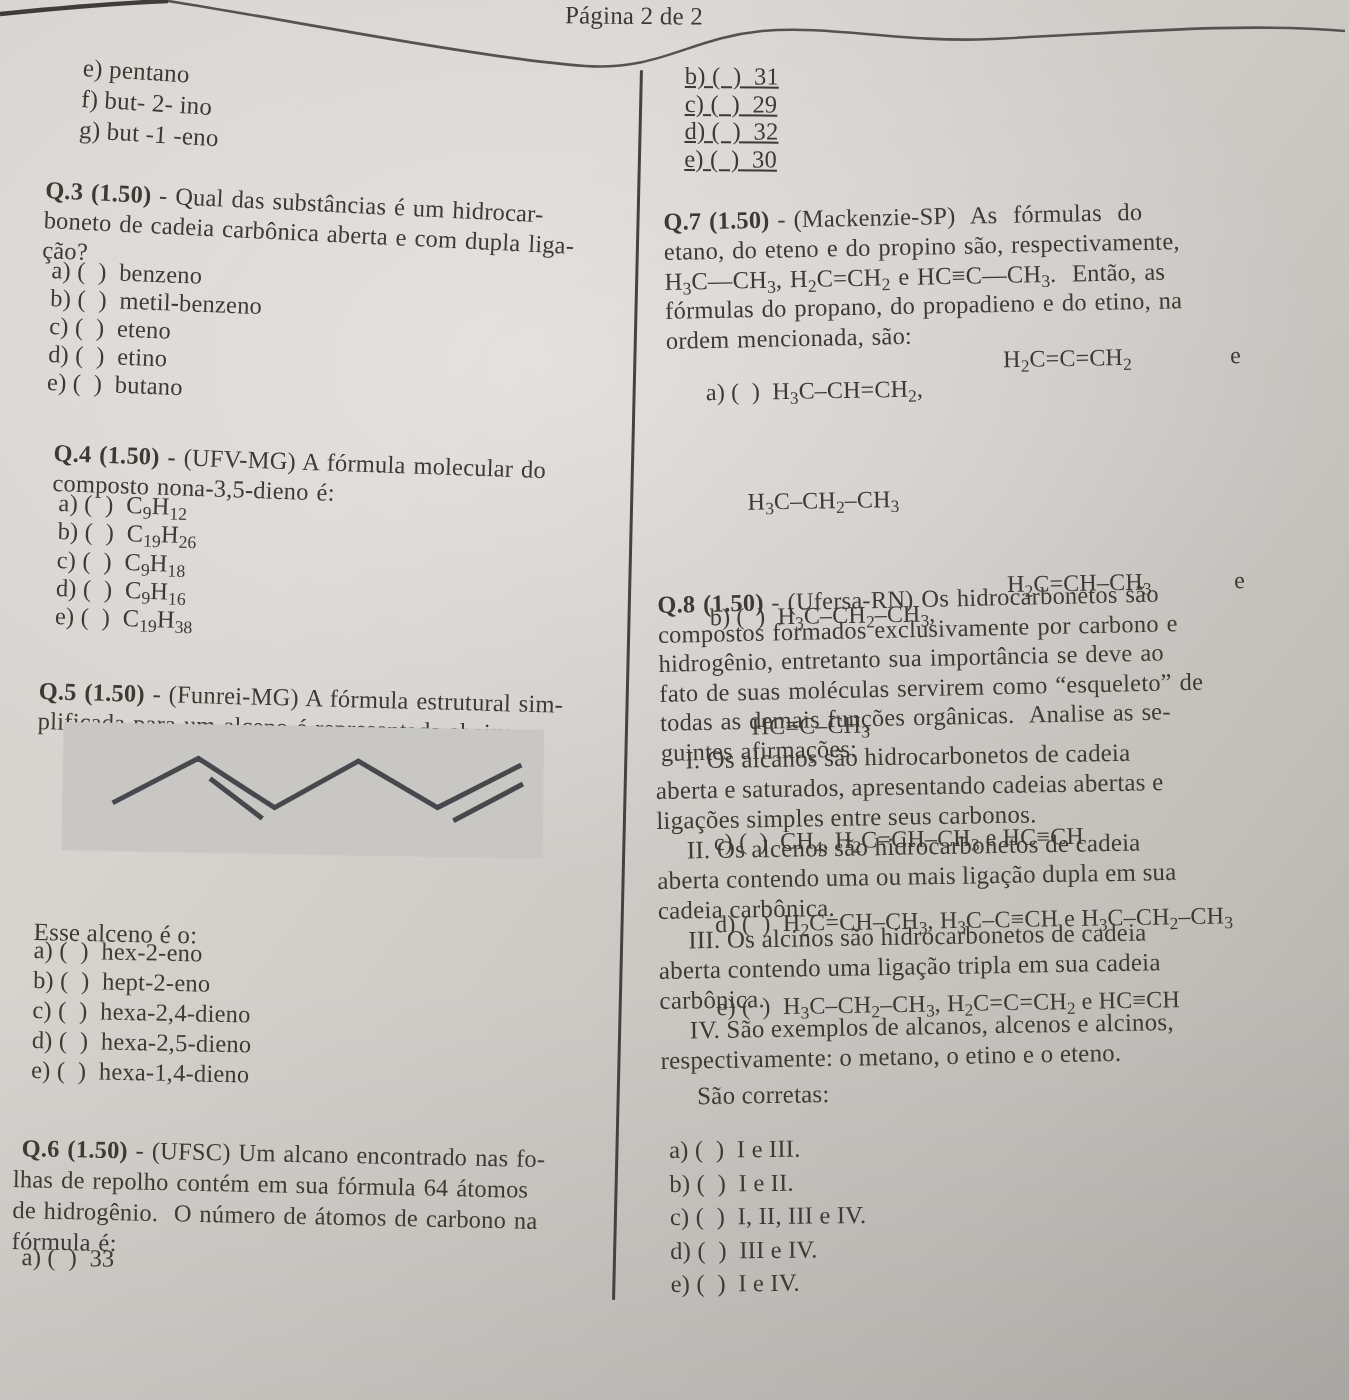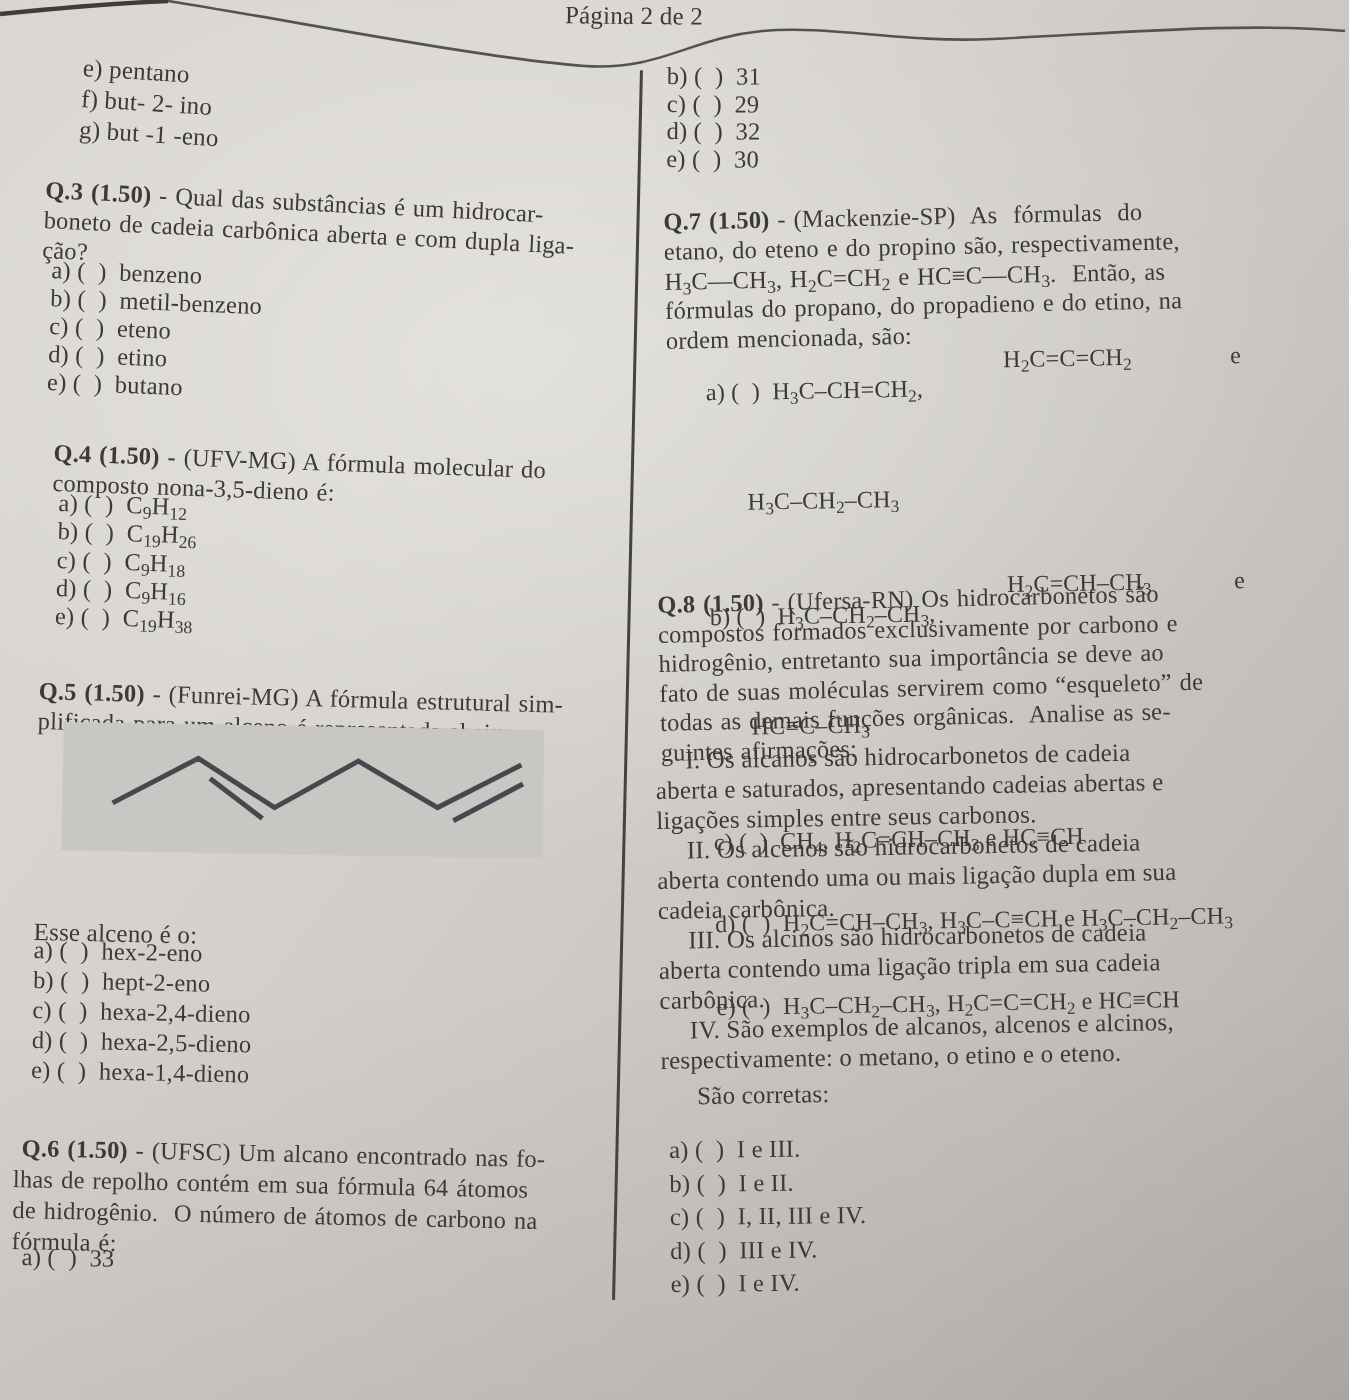--- a/index.html
+++ b/index.html
@@ -37,21 +37,21 @@
   #q4-title{left:54px;top:413px;transform:rotate(2deg);width:560px;}
   #q4-options{left:59px;top:489px;line-height:28.3px;transform:rotate(1.8deg);}
   #q5-title{left:39px;top:651px;transform:rotate(1.5deg);width:566px;}
   #q5-figure{left:64px;top:722px;width:480px;height:128px;background:#c8c7c4;transform:rotate(1deg);
     box-shadow:0 0 0 1px rgba(0,0,0,.02);}
   #q5-prompt{left:34px;top:893px;font-size:25px;transform:rotate(1.2deg);}
   #q5-options{left:34px;top:935px;line-height:30px;transform:rotate(1.2deg);}
   #q6-title{left:14px;top:1107px;line-height:31px;text-indent:8px;transform:rotate(1.2deg);width:600px;}
   #q6-option-a{left:22px;top:1243px;transform:rotate(1deg);}
   
-  #q6-cont{left:12px;top:62px;line-height:27.5px;transform:rotate(.4deg);}
+  #q6-cont{left:30px;top:62px;line-height:27.5px;transform:rotate(.4deg);text-decoration:underline;}
   #q7-title{left:8px;top:182px;line-height:29.8px;transform:rotate(-1.2deg);width:684px;}
   #q7-options{left:13px;top:352px;font-size:24px;line-height:27.5px;transform:rotate(-1deg);width:678px;}
   .q7row{position:relative;white-space:pre;}
   .q7row .c2{position:absolute;left:335px;top:0;}
   .q7row .c3{position:absolute;left:562px;top:0;}
   .q7line2{padding-left:77px;white-space:pre;}
   .mt5{margin-top:5px;}
   #q8-title{left:2px;top:565px;line-height:29.6px;transform:rotate(-1.3deg);width:690px;}
   #q8-statements{left:0;top:746px;font-size:25px;line-height:30px;transform:rotate(-1deg);width:690px;}
   .statement{text-indent:30px;}

